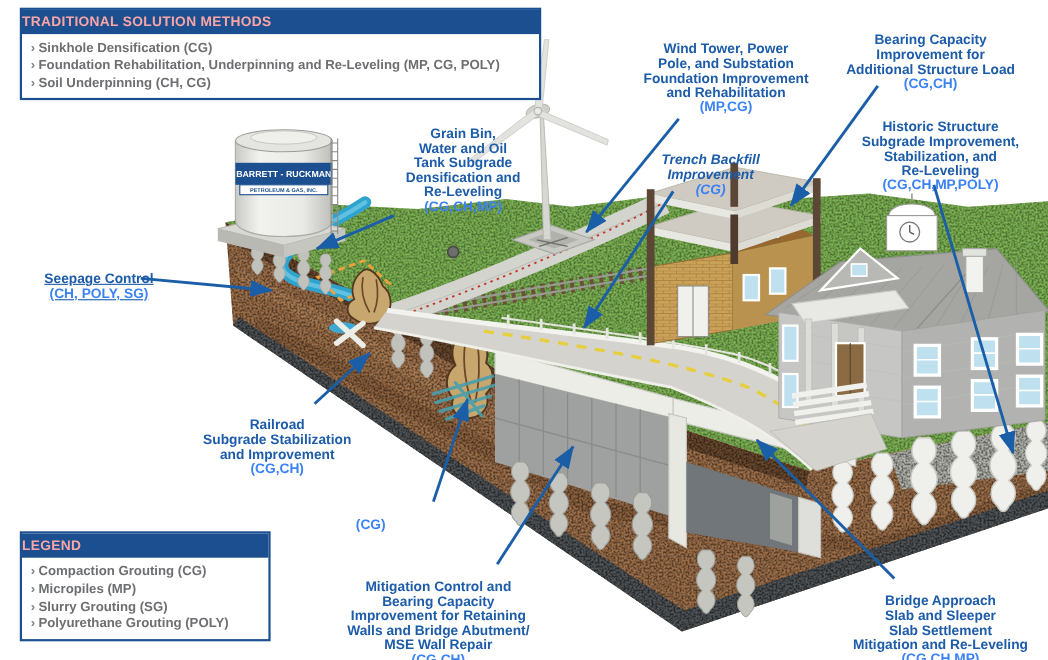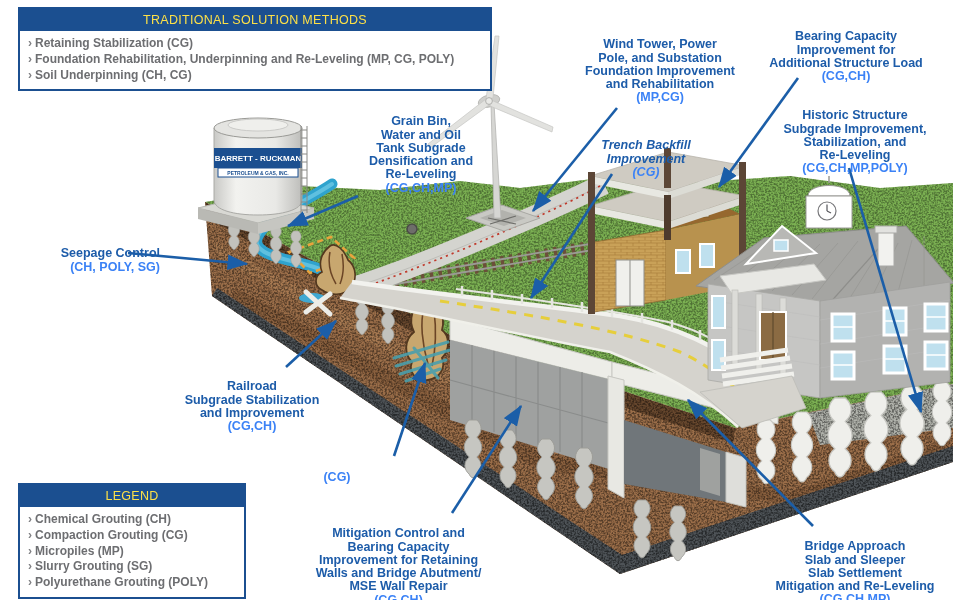--- a/index.html
+++ b/index.html
@@ -2,24 +2,24 @@
 <html><head>
 <meta charset="utf-8">
 <style>
   html,body{margin:0;padding:0;background:#fff;}
   #stage{position:relative;width:953px;height:600px;background:#ffffff;overflow:hidden;
          font-family:"Liberation Sans",sans-serif;}
   #scene{position:absolute;left:0;top:0;width:953px;height:600px;}
   .callout{position:absolute;font-weight:bold;font-size:12.5px;line-height:1.06;
            color:#1d5ca9;text-align:center;white-space:pre-line;}
   .callout .code{display:block;color:#3b82f6;white-space:pre-line;}
-  .callout.left-align{text-align:right;}
+  .callout.left-align{text-align:center;text-decoration:underline;}
   .info-box{position:absolute;border:2px solid #1b4f90;background:#ffffff;}
-  .info-box .hdr{background:#1b4f90;color:#fde047;font-weight:normal;font-size:12.5px;
-                 line-height:22px;text-align:center;letter-spacing:.3px;}
+  .info-box .hdr{background:#1b4f90;color:#fca5a5;font-weight:bold;font-size:12.5px;
+                 line-height:22px;text-align:left;letter-spacing:.3px;}
   .info-box ul{list-style:none;margin:5px 8px 6px 8px;padding:0;font-weight:bold;
                font-size:12px;line-height:1.32;color:#6d6e71;white-space:nowrap;}
   .info-box ul li .bullet{color:#808184;margin-right:3px;font-weight:bold;}
 </style>
 </head>
 <body>
 
 <div id="stage">
 
 <svg id="scene" viewBox="0 0 953 600">
@@ -297,30 +297,29 @@
     <line x1="286" y1="367" x2="336" y2="321" marker-end="url(#arw)"></line>
     <line x1="394" y1="456" x2="425" y2="363" marker-end="url(#arw)"></line>
     <line x1="452" y1="513" x2="521" y2="406" marker-end="url(#arw)"></line>
     <line x1="813" y1="526" x2="688" y2="400" marker-end="url(#arw)"></line>
   </g>
 </svg>
 
 <div class="info-box" style="left:18px;top:7px;width:470px;">
   <div class="hdr">TRADITIONAL SOLUTION METHODS</div>
   <ul>
-    <li><span class="bullet">›</span><span>Retaining Stabilization (CG)</span></li>
+    <li><span class="bullet">›</span><span>Sinkhole Densification (CG)</span></li>
     <li><span class="bullet">›</span><span>Foundation Rehabilitation, Underpinning and Re-Leveling (MP, CG, POLY)</span></li>
     <li><span class="bullet">›</span><span>Soil Underpinning (CH, CG)</span></li>
   </ul>
 </div>
 
 <div class="info-box" style="left:18px;top:483px;width:224px;">
   <div class="hdr">LEGEND</div>
   <ul>
-    <li><span class="bullet">›</span><span>Chemical Grouting (CH)</span></li>
     <li><span class="bullet">›</span><span>Compaction Grouting (CG)</span></li>
     <li><span class="bullet">›</span><span>Micropiles (MP)</span></li>
     <li><span class="bullet">›</span><span>Slurry Grouting (SG)</span></li>
     <li><span class="bullet">›</span><span>Polyurethane Grouting (POLY)</span></li>
   </ul>
 </div>
 
 <div class="callout" style="left:332px;top:102px;width:178px;">
   <span>Grain Bin,
 Water and Oil

